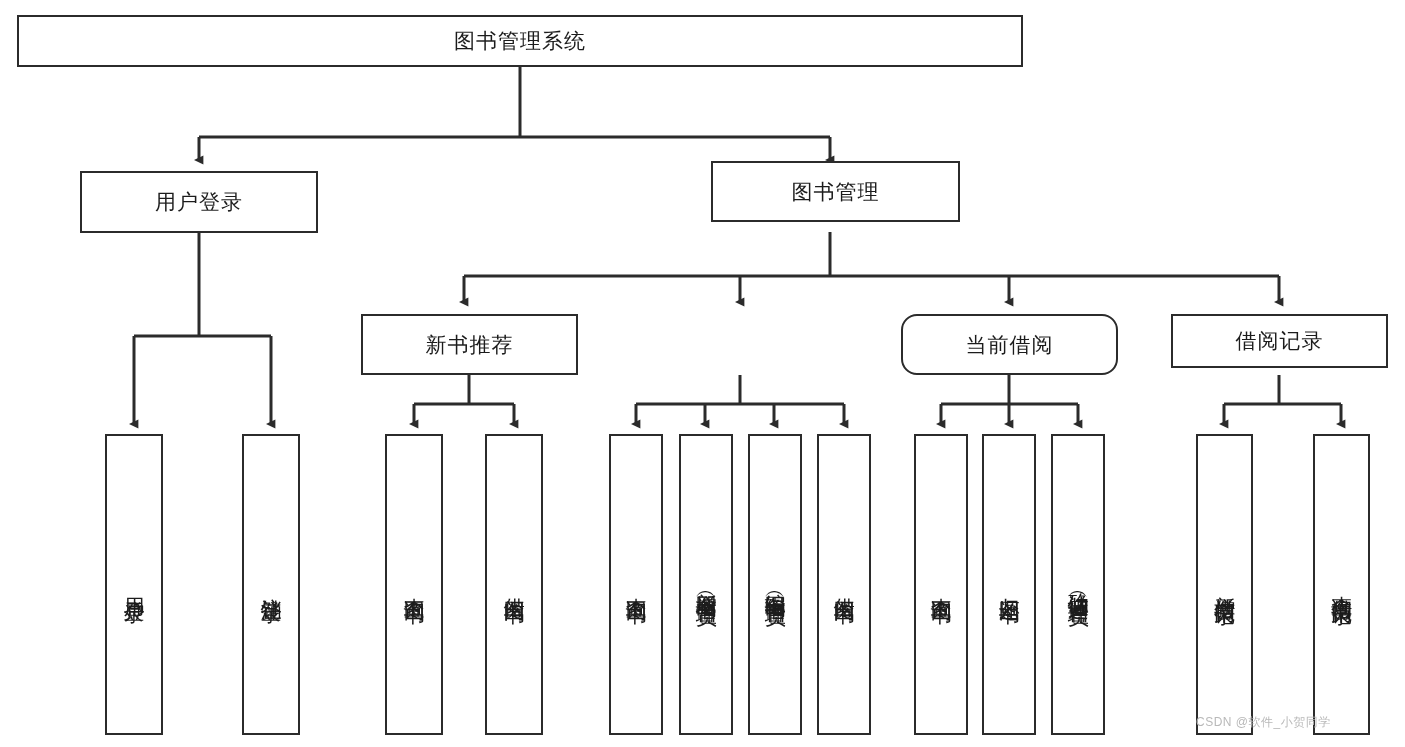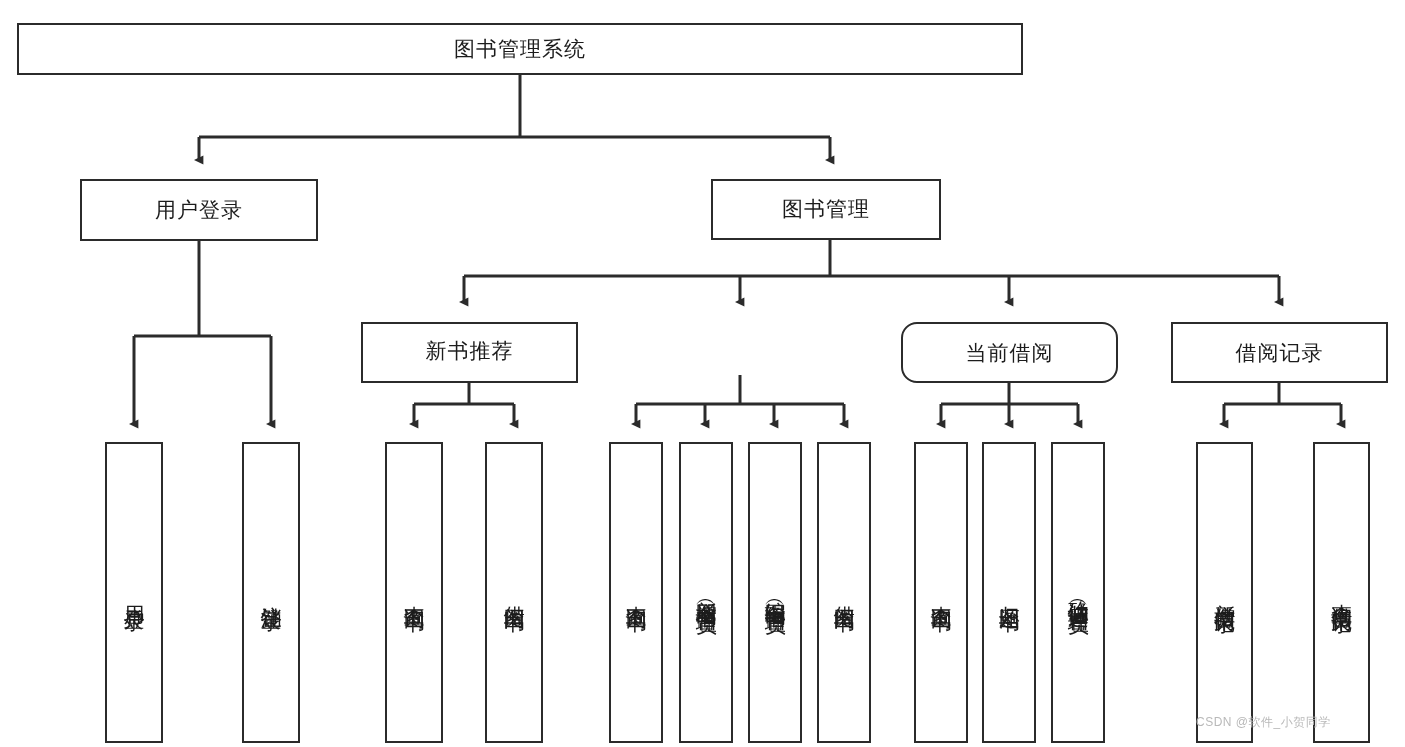--- a/index.html
+++ b/index.html
@@ -27,21 +27,20 @@
   .node {
     position: absolute;
     box-sizing: border-box;
     border: 2px solid #2b2b2b;
     background: #ffffff;
     display: flex;
     align-items: center;
     justify-content: center;
     color: #1c1c1c;
     z-index: 2;
-    margin-top: 8px;
   }
   .node.h {
     font-size: 21px;
     letter-spacing: 1px;
     line-height: 1.2;
   }
   .node.v {
     writing-mode: vertical-rl;
     text-orientation: upright;
     font-size: 21px;
@@ -122,31 +121,31 @@
     </g>
   </svg>
 
   <div class="node h" style="left:17px; top:15px; width:1006px; height:52px;">
     <span>图书管理系统</span>
   </div>
 
   <div class="node h" style="left:80px; top:171px; width:238px; height:62px;">
     <span>用户登录</span>
   </div>
-  <div class="node h" style="left:711px; top:171px; width:230px; height:61px;font-family:Liberation Serif, serif;">
+  <div class="node h" style="left:711px; top:161px; width:249px; height:61px;">
     <span>图书管理</span>
   </div>
 
-  <div class="node h" style="left:361px; top:314px; width:217px; height:61px;font-family:Liberation Mono, monospace;">
+  <div class="node h" style="left:361px; top:314px; width:217px; height:61px;">
     <span>新书推荐</span>
   </div>
   <div class="node h" style="left:901px; top:314px; width:217px; height:61px;border-radius:16px;">
     <span>当前借阅</span>
   </div>
-  <div class="node h" style="left:1171px; top:314px; width:217px; height:61px;">
+  <div class="node h" style="left:1171px; top:314px; width:217px; height:54px;">
     <span>借阅记录</span>
   </div>
 
   <div class="node v" style="left:105px; top:434px; width:58px; height:301px;">
     <span class="vtext">用户登录</span>
   </div>
   <div class="node v" style="left:242px; top:434px; width:58px; height:301px;">
     <span class="vtext">注销登录</span>
   </div>
 

